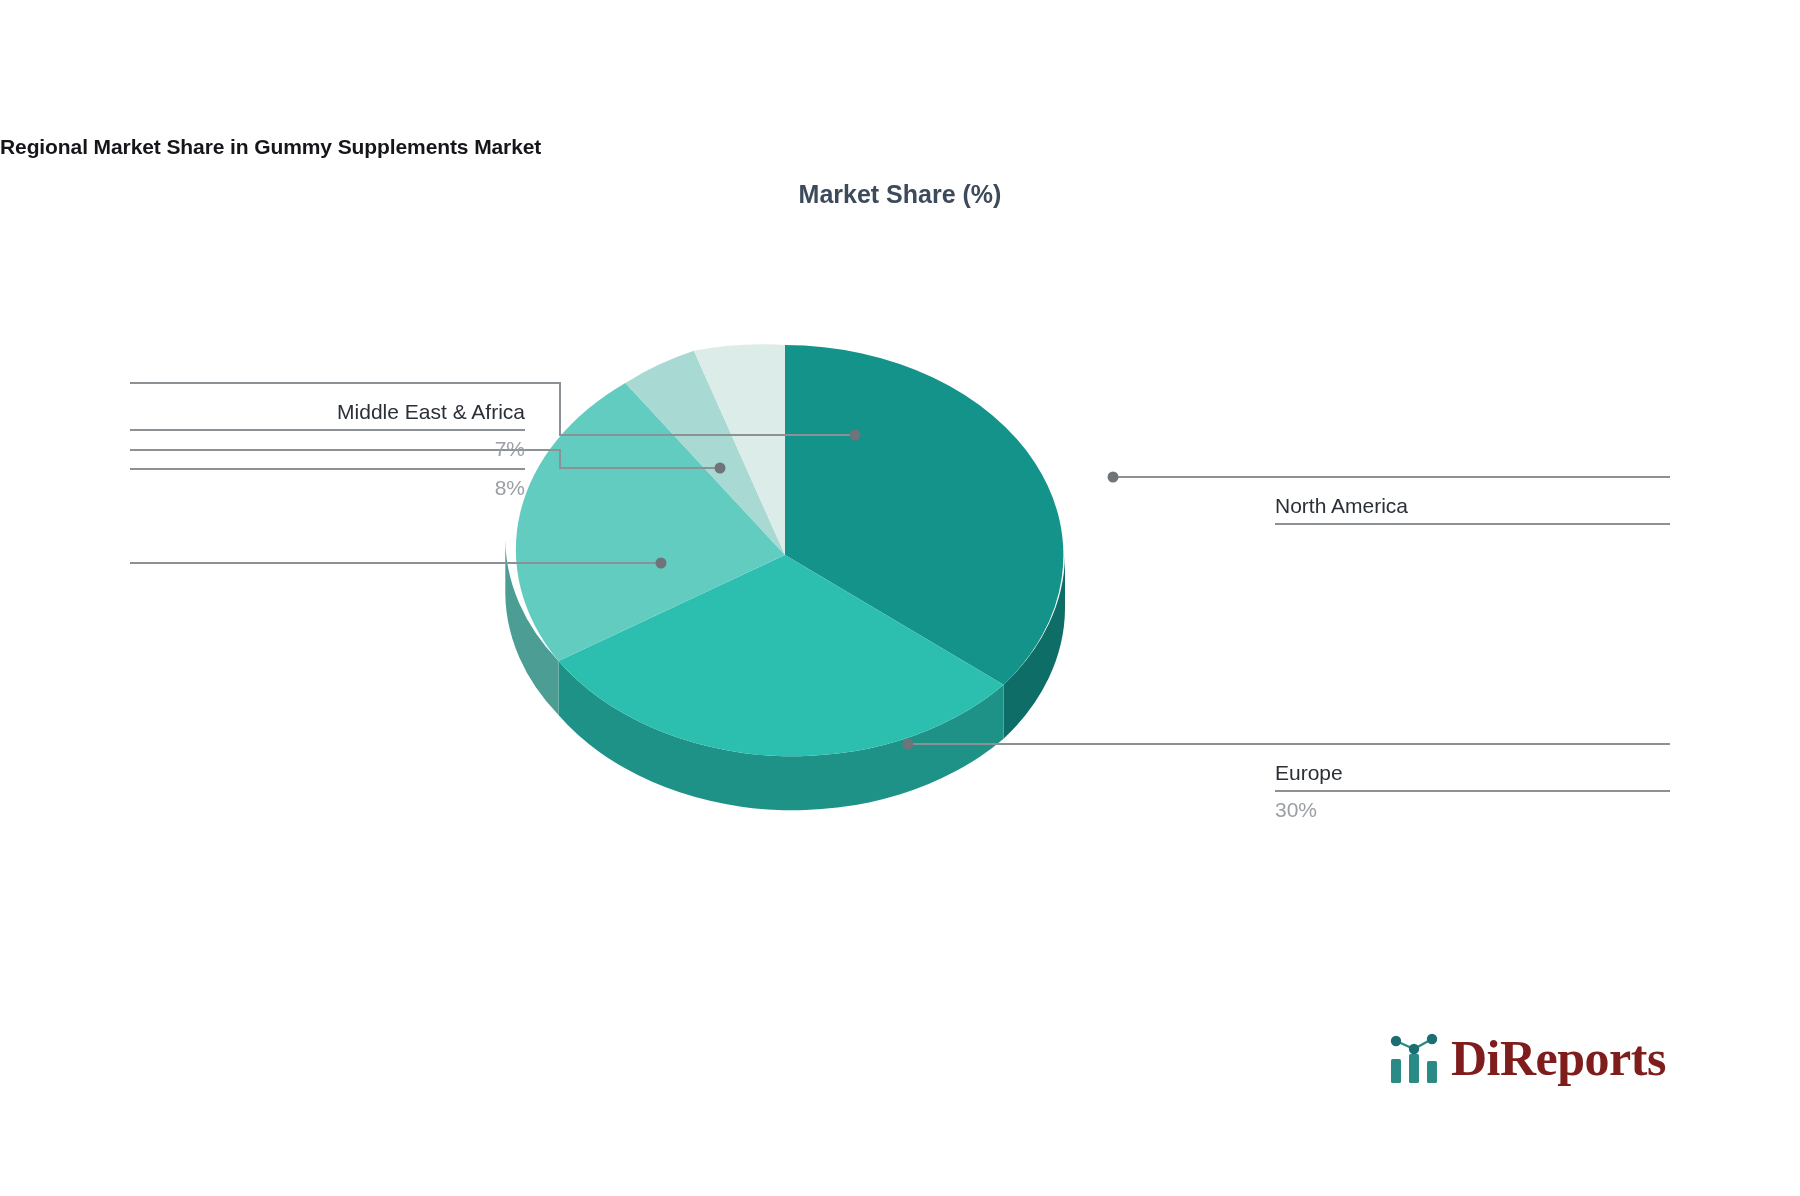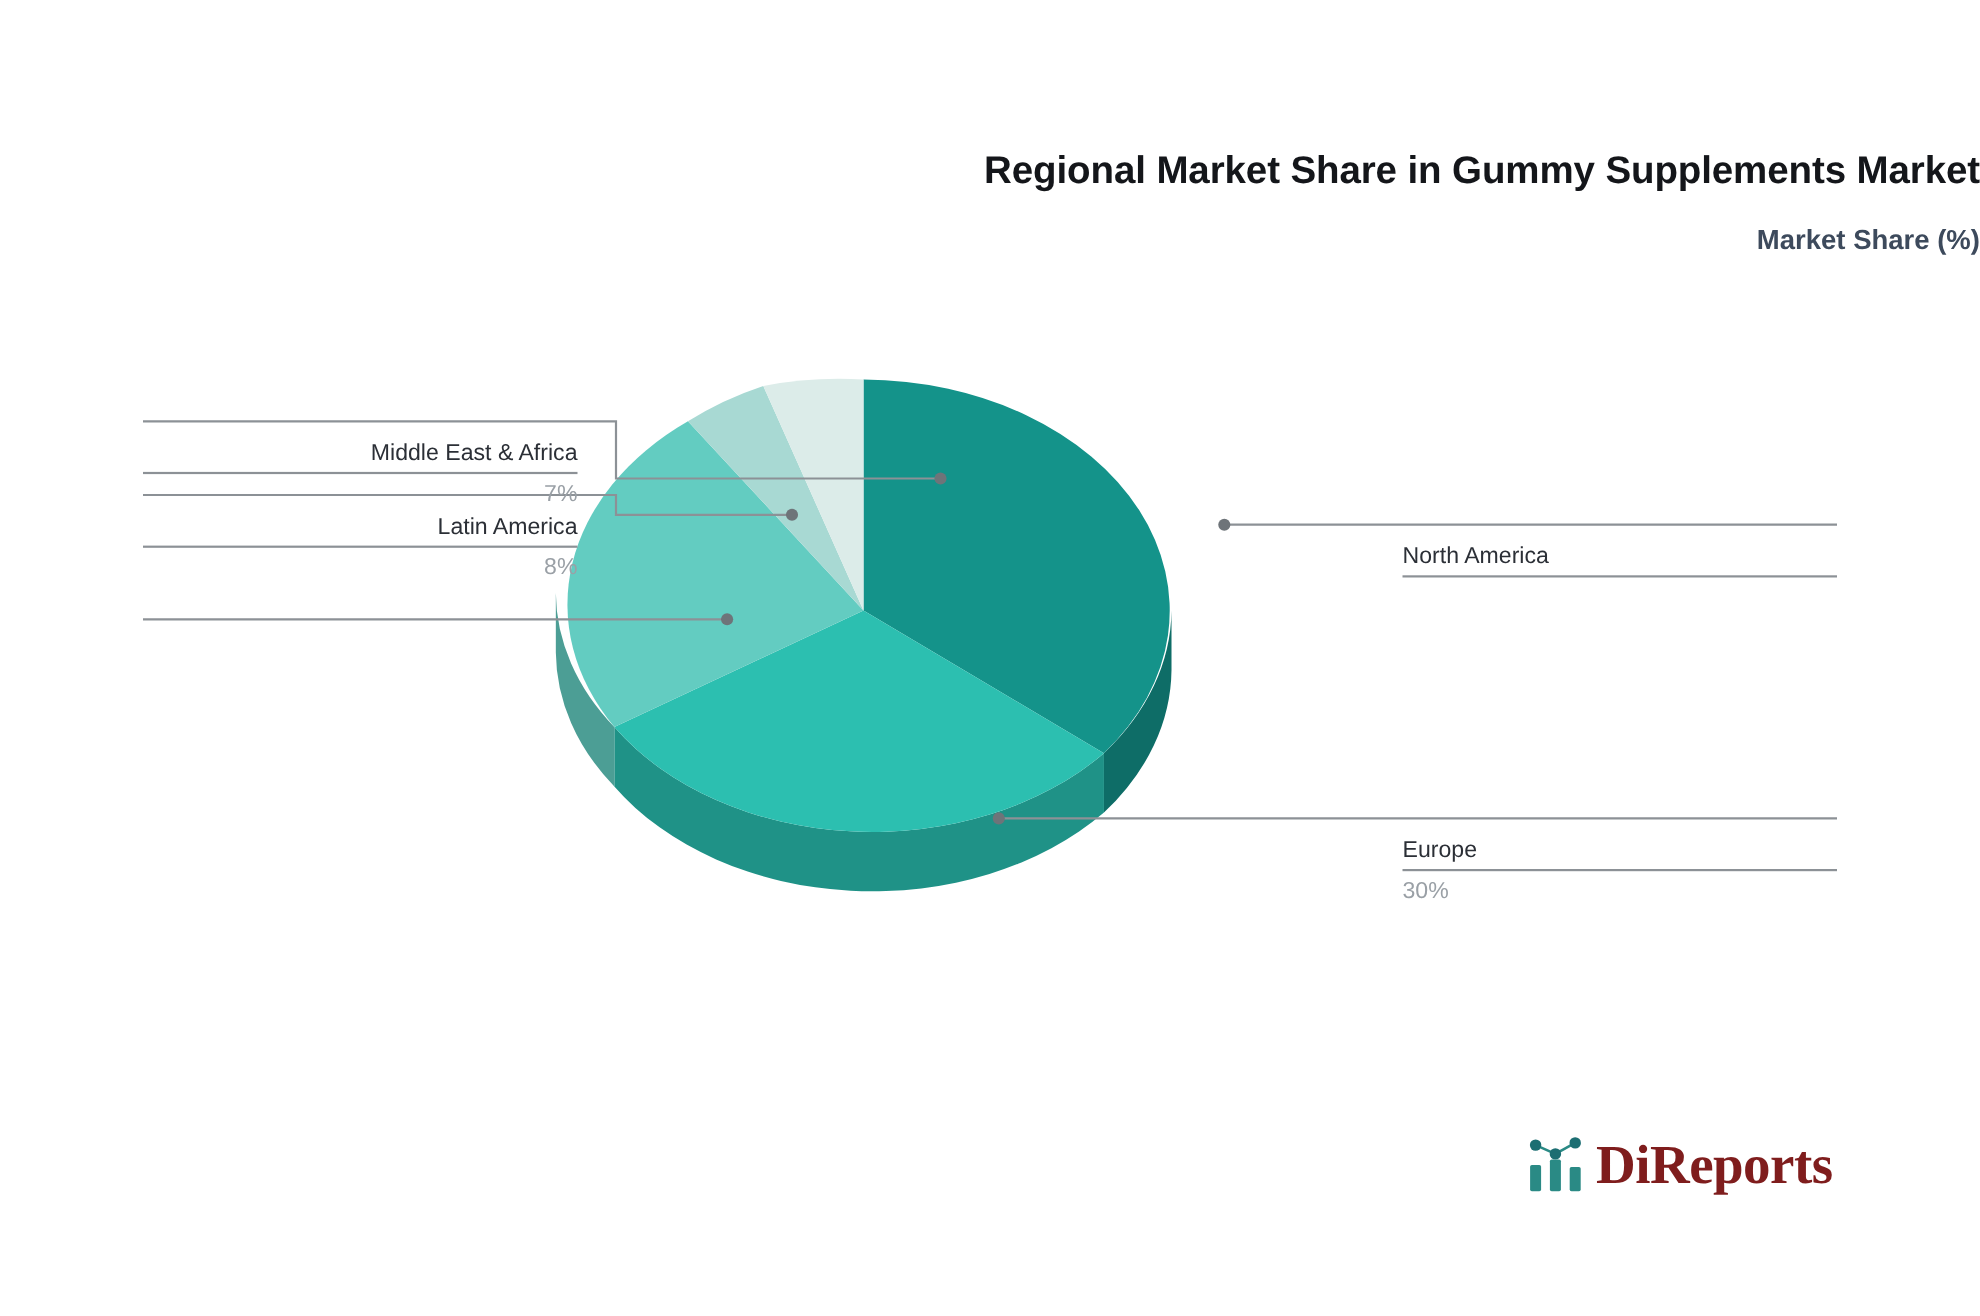--- a/index.html
+++ b/index.html
@@ -18,32 +18,32 @@
     position: absolute;
     inset: 0;
     width: 1800px;
     height: 1196px;
   }
   .chart-title {
     position: absolute;
     top: 135px;
     left: 0;
     width: 1800px;
-    text-align: right;
-    font-size: 35px;
+    text-align: left;
+    font-size: 21px;
     font-weight: bold;
     color: #14161a;
     letter-spacing: -0.1px;
   }
   .chart-subtitle {
     position: absolute;
-    top: 204px;
+    top: 180px;
     left: 0;
     width: 1800px;
-    text-align: right;
+    text-align: center;
     font-size: 25px;
     font-weight: bold;
     color: #3d4a5c;
   }
   .svg-layer {
     position: absolute;
     top: 0;
     left: 0;
   }
   .callout {
@@ -138,21 +138,20 @@
     </g>
   </svg>
 
   <div class="callout left" style="left:130px; top:398px; width:395px;">
     <div class="name">Middle East &amp; Africa</div>
     <div class="rule"></div>
     <div class="pct">7%</div>
   </div>
 
   <div class="callout left" style="left:130px; top:465px; width:395px;">
-    <div class="name">Latin America</div>
     <div class="rule"></div>
     <div class="pct">8%</div>
   </div>
 
 
   <div class="callout right" style="left:1275px; top:492px; width:395px;">
     <div class="name">North America</div>
     <div class="rule"></div>
   </div>
 

